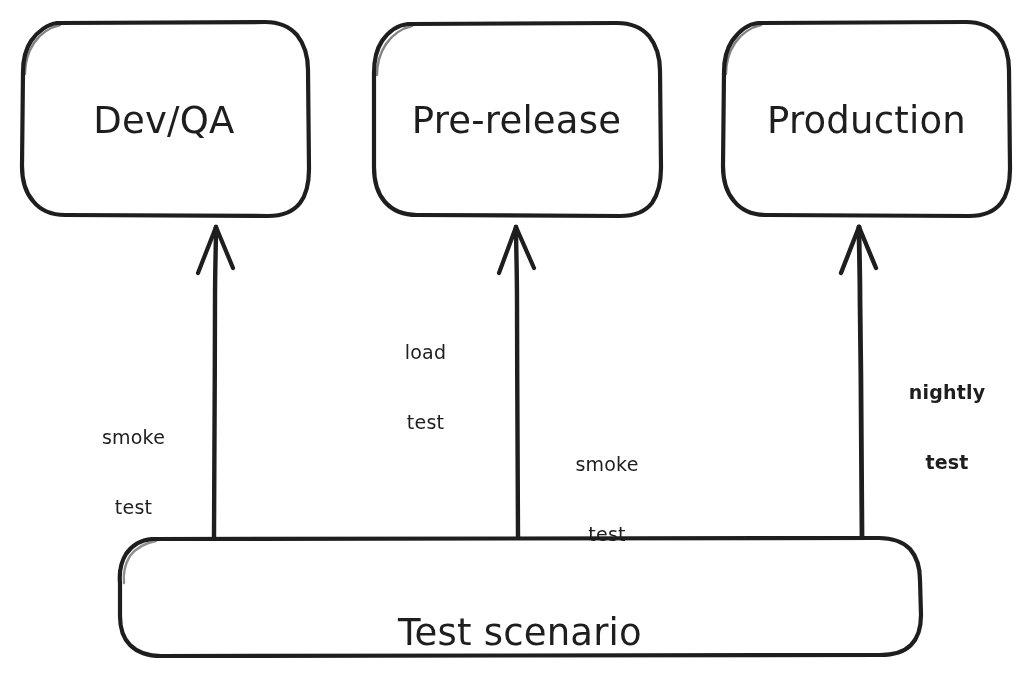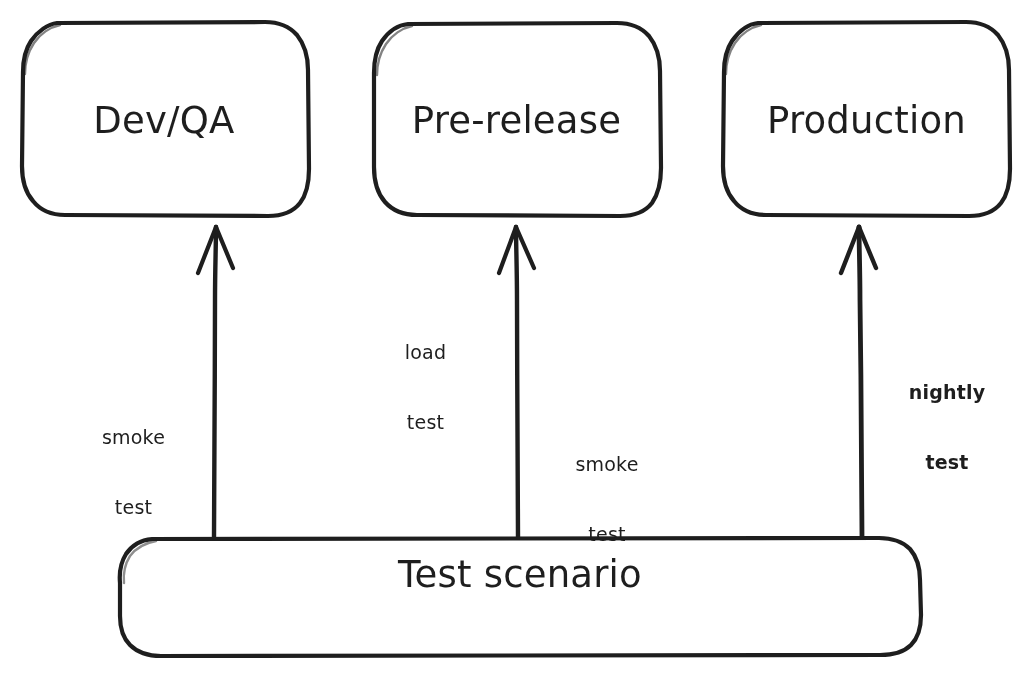--- a/index.html
+++ b/index.html
@@ -40,21 +40,21 @@
   .node-label {
     font-size: 37px;
   }
   .edge-label {
     font-size: 19px;
   }
   
   #label-dev-qa      { left: 20px;  top: 98px;  width: 288px; }
   #label-pre-release { left: 373px; top: 98px;  width: 287px; }
   #label-production  { left: 723px; top: 98px;  width: 287px; }
-  #label-test-scenario { left: 120px; top: 552px; width: 800px; }
+  #label-test-scenario { left: 120px; top: 610px; width: 800px; }
   
   #label-smoke-test  { left: 66px;  top: 380px; width: 135px; }
   #label-load-test   { left: 358px; top: 295px; width: 135px; }
   #label-stress-test { left: 532px; top: 407px; width: 150px; }
   #label-nightly-test{ left: 872px; top: 335px; width: 150px; font-weight: bold; }
 </style>
 </head>
 <body>
 
 <div id="canvas">

